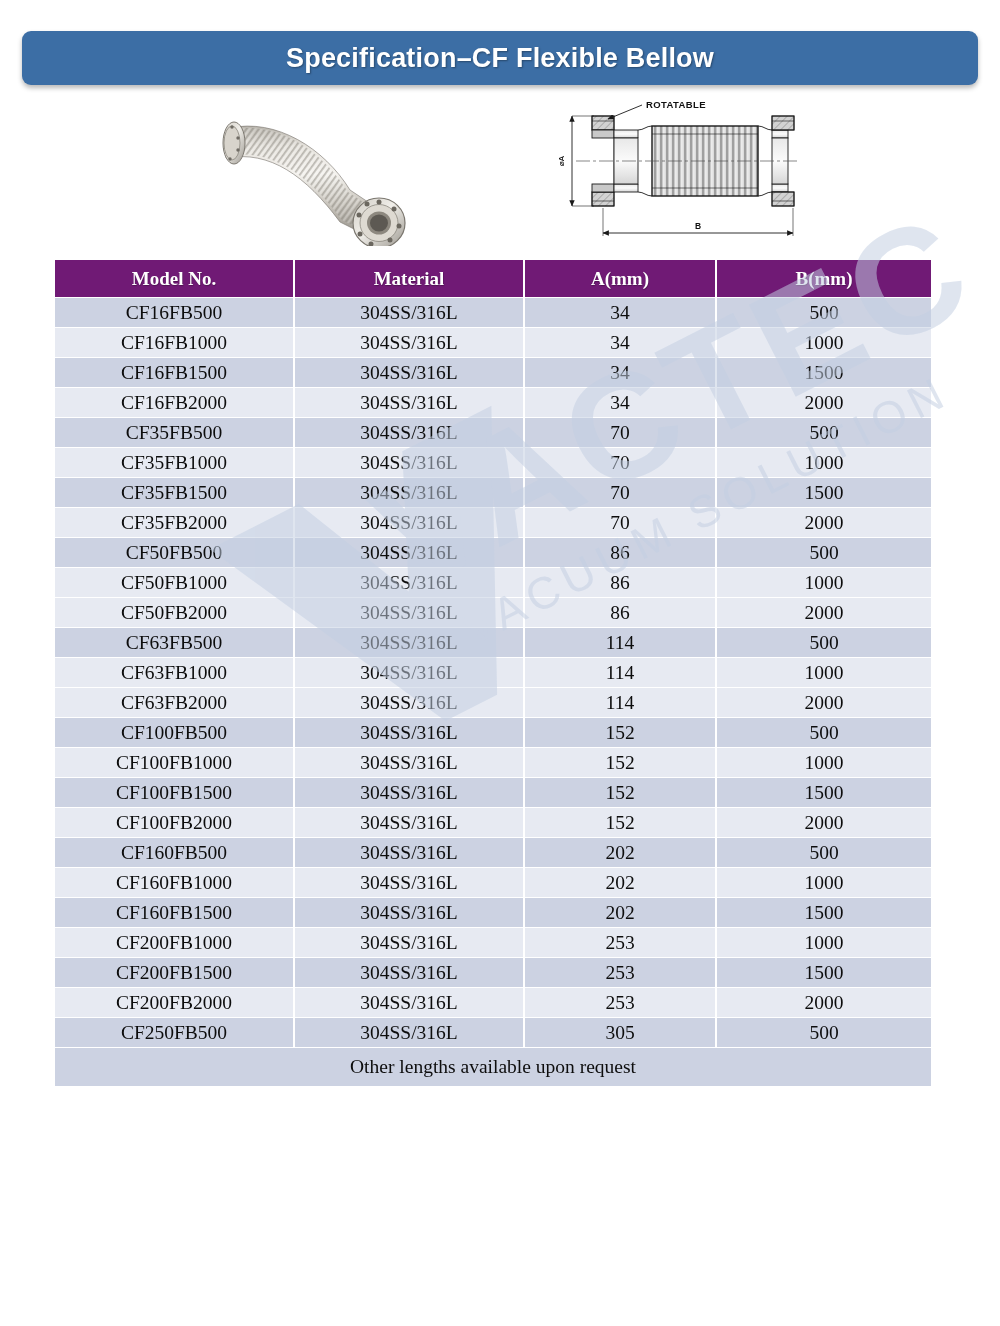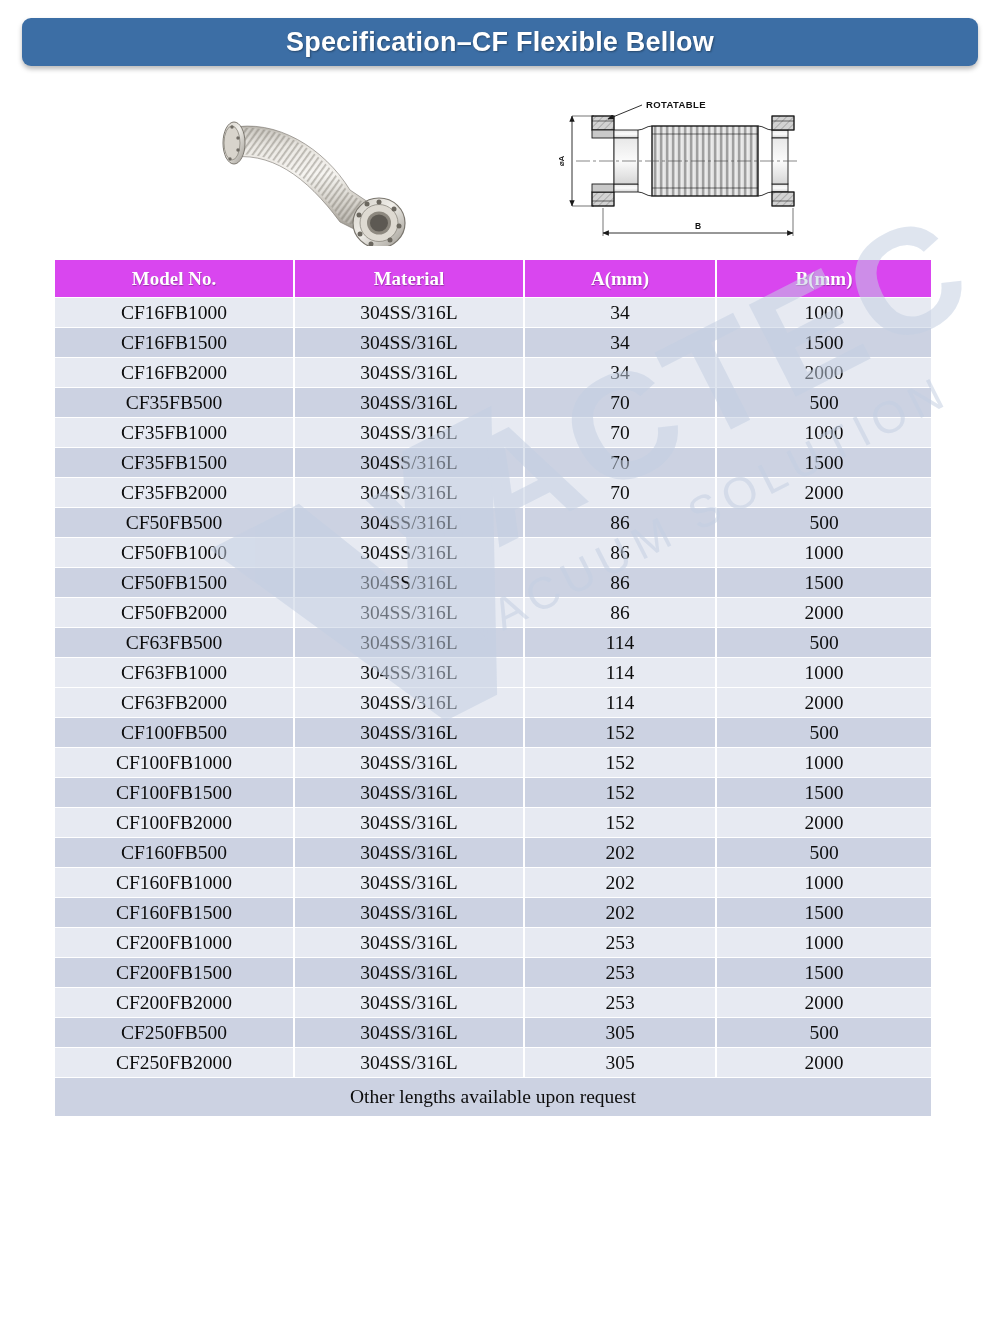--- a/index.html
+++ b/index.html
@@ -12,23 +12,23 @@
     height: 1326px;
     position: relative;
     overflow: hidden;
     font-family: "Liberation Serif", "DejaVu Serif", serif;
   }
 
   
   .title-banner {
     position: absolute;
     left: 22px;
-    top: 18px;
+    top: 31px;
     width: 956px;
-    height: 48px;
+    height: 54px;
     background: #3c6ea5;
     border-radius: 9px;
     box-shadow: 0 3px 5px rgba(0,0,0,0.28);
     display: flex;
     align-items: center;
     justify-content: center;
   }
   .title-banner-text {
     color: #ffffff;
     font-family: "Liberation Sans", "DejaVu Sans", sans-serif;
@@ -75,21 +75,21 @@
     table-layout: fixed;
   }
   .spec-table th, .spec-table td {
     padding: 0;
     margin: 0;
     text-align: center;
     vertical-align: middle;
     font-family: "Liberation Serif", "DejaVu Serif", serif;
   }
   .spec-table thead th {
-    background: #d946ef;
+    background: #701a75;
     color: #ffffff;
     font-size: 19px;
     font-weight: bold;
     height: 37px;
     line-height: 37px;
     text-shadow: 0.5px 0.5px 1px rgba(0,0,0,0.30);
   }
   .spec-table tbody td {
     font-size: 19.5px;
     color: #0d0d0d;
@@ -288,20 +288,26 @@
   </colgroup>
   <thead>
     <tr>
       <th>Model No.</th>
       <th>Material</th>
       <th>A(mm)</th>
       <th>B(mm)</th>
     </tr>
   </thead>
   <tbody id="table-body">
+      <tr class="row-odd">
+        <td>CF16FB500</td>
+        <td>304SS/316L</td>
+        <td>34</td>
+        <td>500</td>
+      </tr>
       <tr class="row-even">
         <td>CF16FB1000</td>
         <td>304SS/316L</td>
         <td>34</td>
         <td>1000</td>
       </tr>
       <tr class="row-odd">
         <td>CF16FB1500</td>
         <td>304SS/316L</td>
         <td>34</td>
@@ -342,26 +348,20 @@
         <td>304SS/316L</td>
         <td>86</td>
         <td>500</td>
       </tr>
       <tr class="row-even">
         <td>CF50FB1000</td>
         <td>304SS/316L</td>
         <td>86</td>
         <td>1000</td>
       </tr>
-      <tr class="row-odd">
-        <td>CF50FB1500</td>
-        <td>304SS/316L</td>
-        <td>86</td>
-        <td>1500</td>
-      </tr>
       <tr class="row-even">
         <td>CF50FB2000</td>
         <td>304SS/316L</td>
         <td>86</td>
         <td>2000</td>
       </tr>
       <tr class="row-odd">
         <td>CF63FB500</td>
         <td>304SS/316L</td>
         <td>114</td>
@@ -437,26 +437,20 @@
         <td>CF200FB2000</td>
         <td>304SS/316L</td>
         <td>253</td>
         <td>2000</td>
       </tr>
       <tr class="row-odd">
         <td>CF250FB500</td>
         <td>304SS/316L</td>
         <td>305</td>
         <td>500</td>
-      </tr>
-      <tr class="row-even">
-        <td>CF250FB2000</td>
-        <td>304SS/316L</td>
-        <td>305</td>
-        <td>2000</td>
       </tr>
     </tbody>
   <tfoot>
     <tr>
       <td colspan="4">Other lengths available upon request</td>
     </tr>
   </tfoot>
 </table>
 
 <div class="watermark">

